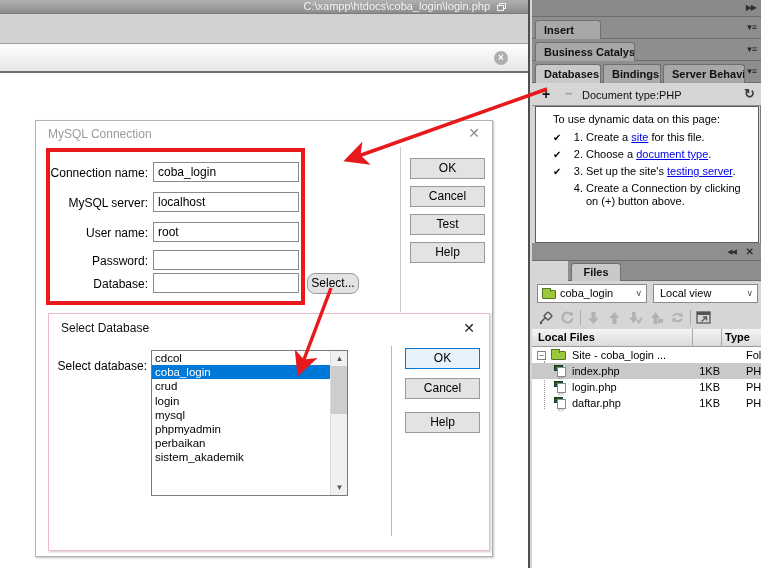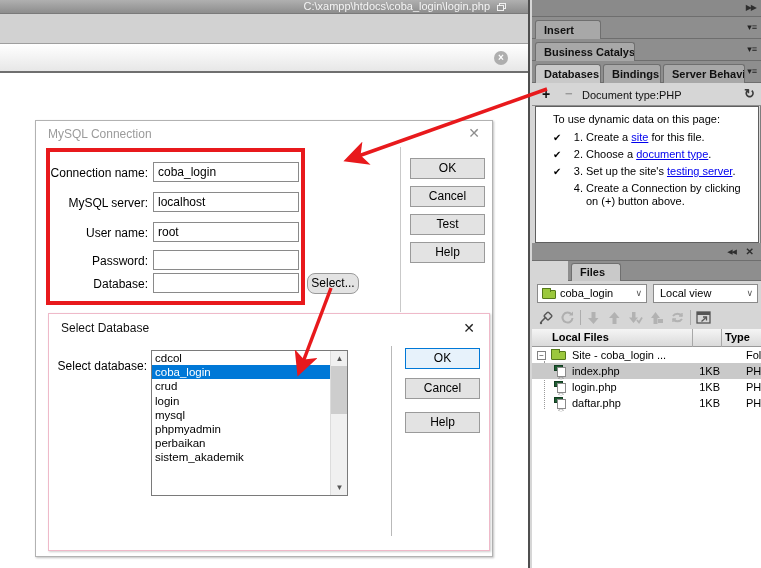--- a/index.html
+++ b/index.html
@@ -29,21 +29,21 @@
     border-left:2px solid #4f4f4f; border-right:1px solid #7d7d7d; }
   .p-topbar { left:2px; top:0; width:230px; height:17px; background:#8a8a8a;
     border-bottom:1px solid #6e6e6e; }
   .dbl-chev { position:absolute; right:6px; top:3px; color:#2e2e2e; font-size:8px; letter-spacing:-1px; }
   .tabbar { left:2px; width:230px; height:22px; background:#8e8e8e; border-bottom:1px solid #6e6e6e; }
   .tabbar.insert { top:17px; } .tabbar.bc { top:39px; } .tabbar.db { top:61px; }
   .ptab { position:absolute; top:3px; height:19px; background:#a8a8a8;
     border:1px solid #6f6f6f; border-bottom:none; border-radius:3px 3px 0 0;
     font-weight:bold; font-size:11px; line-height:18px; padding:0 8px; color:#111;
     white-space:nowrap; overflow:hidden; }
-  .ptab.active { background:#c9c9c9; }
+  .ptab.active { background:#c9c9c9;text-align:center; }
   .pmenu { position:absolute; right:5px; top:5px; color:#222; font-size:9px; }
   .doctype-row { left:2px; top:83px; width:230px; height:23px; background:#d6d6d6;
     border-bottom:1px solid #8f8f8f; }
   .plus-btn { position:absolute; left:10px; top:3px; font-size:14px; font-weight:bold; color:#101010; }
   .minus-btn { position:absolute; left:33px; top:3px; font-size:13px; font-weight:bold; color:#9a9a9a; }
   .doctype-label { position:absolute; left:50px; top:6px; font-size:11px; color:#111; }
   .refresh-btn { position:absolute; right:7px; top:3px; font-size:13px; font-weight:bold; color:#3b3b3b; }
   .checklist { left:5px; top:106px; width:224px; height:137px; background:#fff;
     border:1px solid #5f5f5f; overflow:hidden; padding:6px 4px 0 17px; }
   .chk-intro { margin-bottom:6px; }
@@ -67,21 +67,21 @@
     background:#9bc83c; border:1px solid #55791a; border-radius:1px; }
   .folder-ic:before { content:""; position:absolute; left:-1px; top:-3px; width:7px; height:3px;
     background:#9bc83c; border:1px solid #55791a; border-bottom:none; border-radius:1px 1px 0 0; }
   .icon-row { left:2px; top:306px; width:230px; height:23px; background:#d6d6d6;
     display:flex; align-items:center; padding-left:6px; gap:4px; position:absolute; }
   .tbico { width:17px; height:17px; display:flex; align-items:center; justify-content:center; }
   .tb-sep { width:1px; height:15px; background:#adadad; }
   .col-header { left:2px; top:329px; width:230px; height:18px;
     background:linear-gradient(#f5f5f5,#dadada); border-bottom:1px solid #9a9a9a; font-weight:bold; }
   .col-h { position:absolute; top:2px; font-size:11px; }
-  .col-name { left:20px; } .col-size { left:160px; width:20px; text-align:right; border-left:1px solid #a8a8a8; top:0; height:18px; padding-top:17px; padding-right:2px; }
+  .col-name { left:6px; } .col-size { left:160px; width:20px; text-align:right; border-left:1px solid #a8a8a8; top:0; height:18px; padding-top:17px; padding-right:2px; }
   .col-type { left:189px; width:41px; border-left:1px solid #a8a8a8; top:0; height:18px; padding-top:2px; padding-left:3px; }
   .files-body { left:2px; top:347px; width:230px; height:221px; background:#fff; }
   .frow { position:absolute; left:0; width:230px; height:16px; line-height:16px; font-size:11px; }
   .frow.hl { background:#c9c9c9; }
   .f-name { position:absolute; left:40px; white-space:nowrap; }
   .f-name.root { left:40px; }
   .f-size { position:absolute; left:158px; width:30px; text-align:right; }
   .f-type { position:absolute; left:192px; width:38px; overflow:hidden; white-space:nowrap;margin-left:22px; }
   .treebox { position:absolute; left:5px; top:4px; width:9px; height:9px; border:1px solid #828282;
     background:#fff; font-size:8px; line-height:7px; text-align:center; color:#333; }

